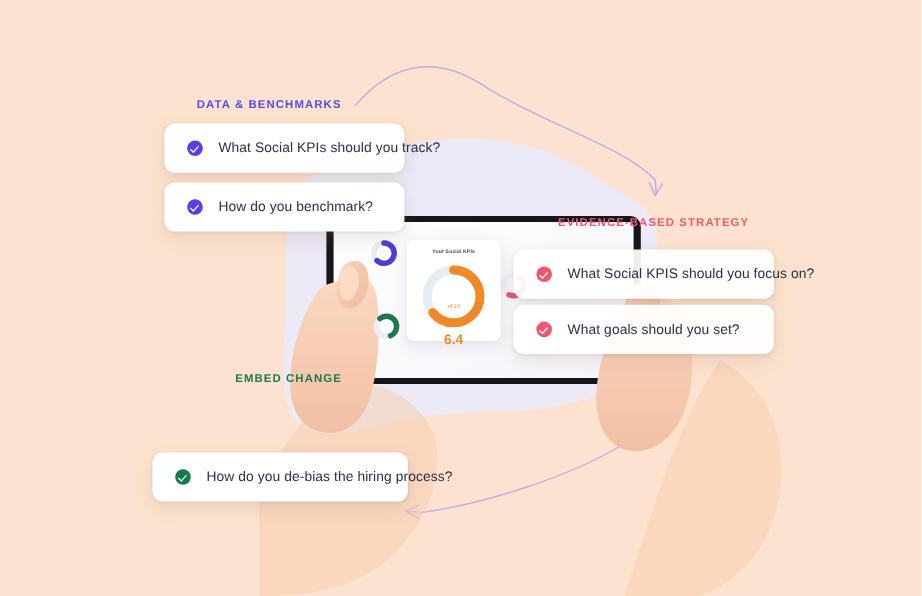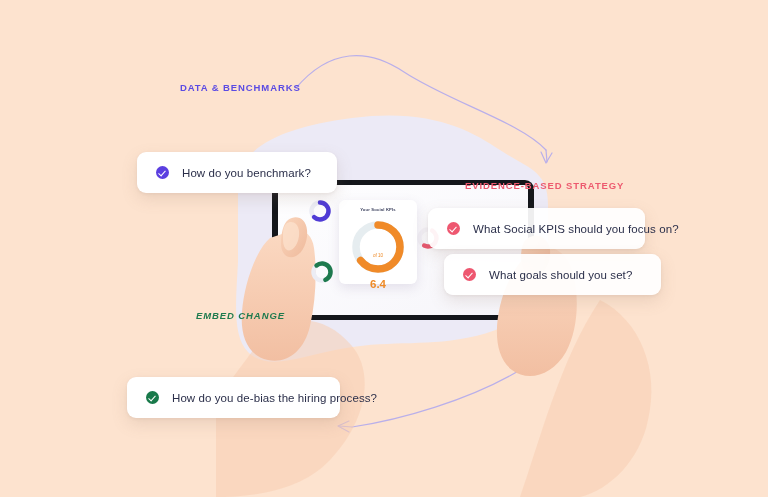--- a/index.html
+++ b/index.html
@@ -43,23 +43,23 @@
 
   
   .heading {
     position: absolute;
     z-index: 6;
     font-size: 9.5px;
     font-weight: bold;
     letter-spacing: 0.9px;
     white-space: nowrap;
   }
-  #heading-data      { left: 180px; top: 82px;  color: #5B4BE3; }
+  #heading-data      { left: 164px; top: 82px;  color: #5B4BE3; }
   #heading-evidence  { left: 465px; top: 180px; color: #ED5A6F; }
-  #heading-embed     { left: 196px; top: 310px; color: #1E7A4E; font-style: italic; }
+  #heading-embed     { left: 196px; top: 310px; color: #1E7A4E; }
 
   
   .card {
     position: absolute;
     z-index: 7;
     display: flex;
     align-items: center;
     border-radius: 9px;
     background: #ffffff;
     box-shadow: 0 6px 16px rgba(140,110,95,0.17), 0 1px 3px rgba(140,110,95,0.10);
@@ -95,21 +95,21 @@
     transform: rotate(42deg);
   }
   .check-purple { background: #5B3FE0; }
   .check-pink   { background: #EE5770; }
   .check-green  { background: #18794A; }
 
   
   #card-kpis-track   { left: 137px; top: 103px; width: 200px; height: 41px; }
   #card-benchmark    { left: 137px; top: 152px; width: 200px; height: 41px; }
   #card-focus-on     { left: 428px; top: 208px; width: 217px; height: 41px; justify-content: space-between; }
-  #card-goals        { left: 428px; top: 254px; width: 217px; height: 41px; margin-left: 16px; }
+  #card-goals        { left: 428px; top: 254px; width: 217px; height: 41px; }
   #card-enps         { left: 127px; top: 331px; width: 213px; height: 41px; }
   #card-debias       { left: 127px; top: 377px; width: 213px; height: 41px; }
 
   
   .kpi-card {
     position: absolute;
     left: 339px; top: 200px;
     width: 78px; height: 84px;
     background: #ffffff;
     border-radius: 6px;
@@ -249,20 +249,24 @@
       <circle cx="39" cy="47" r="22" fill="none" stroke="#F08A28" stroke-width="7.5" stroke-linecap="round" stroke-dasharray="88.5 49.8" transform="rotate(-90 39 47)"></circle>
     </svg>
     <div class="kpi-score">6.4</div>
     <div class="kpi-sub">of 10</div>
   </div>
 
   <div class="heading" id="heading-data">DATA &amp; BENCHMARKS</div>
   <div class="heading" id="heading-evidence">EVIDENCE-BASED STRATEGY</div>
   <div class="heading" id="heading-embed">EMBED CHANGE</div>
 
+  <div class="card" id="card-kpis-track">
+    <span class="check check-purple"></span>
+    <span class="card-label">What Social KPIs should you track?</span>
+  </div>
 
   <div class="card" id="card-benchmark">
     <span class="check check-purple"></span>
     <span class="card-label">How do you benchmark?</span>
   </div>
 
   <div class="card card-translucent" id="card-focus-on">
     <span class="check check-pink"></span>
     <span class="card-label">What Social KPIS should you focus on?</span>
   </div>

